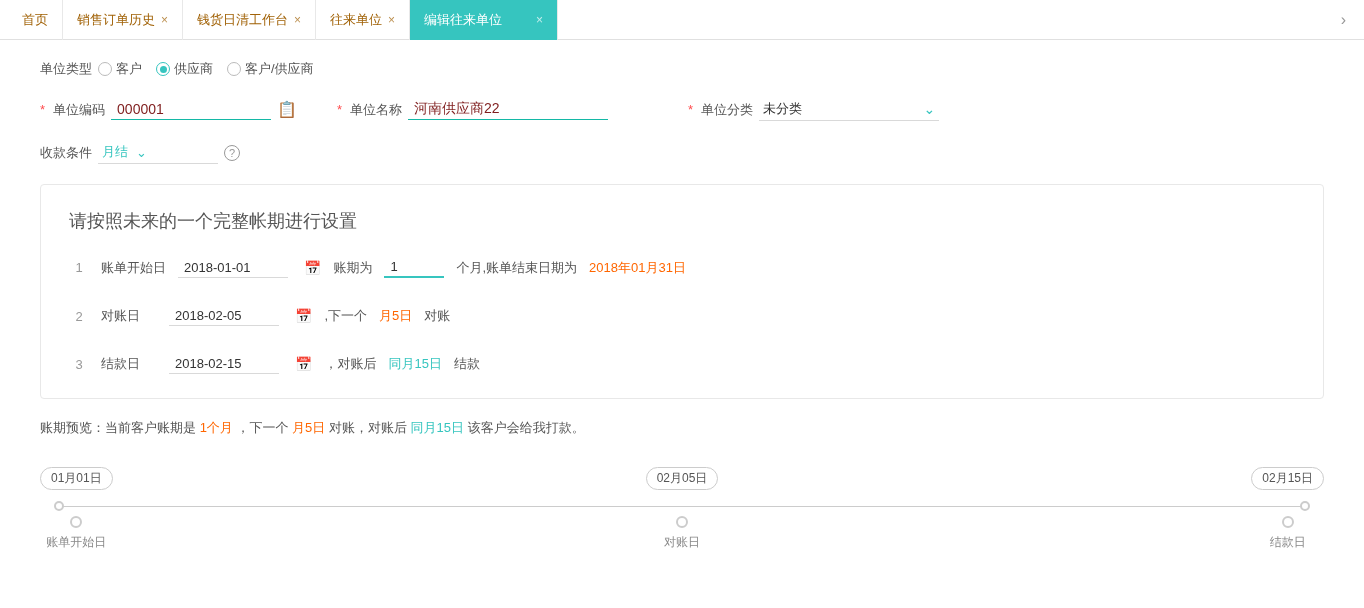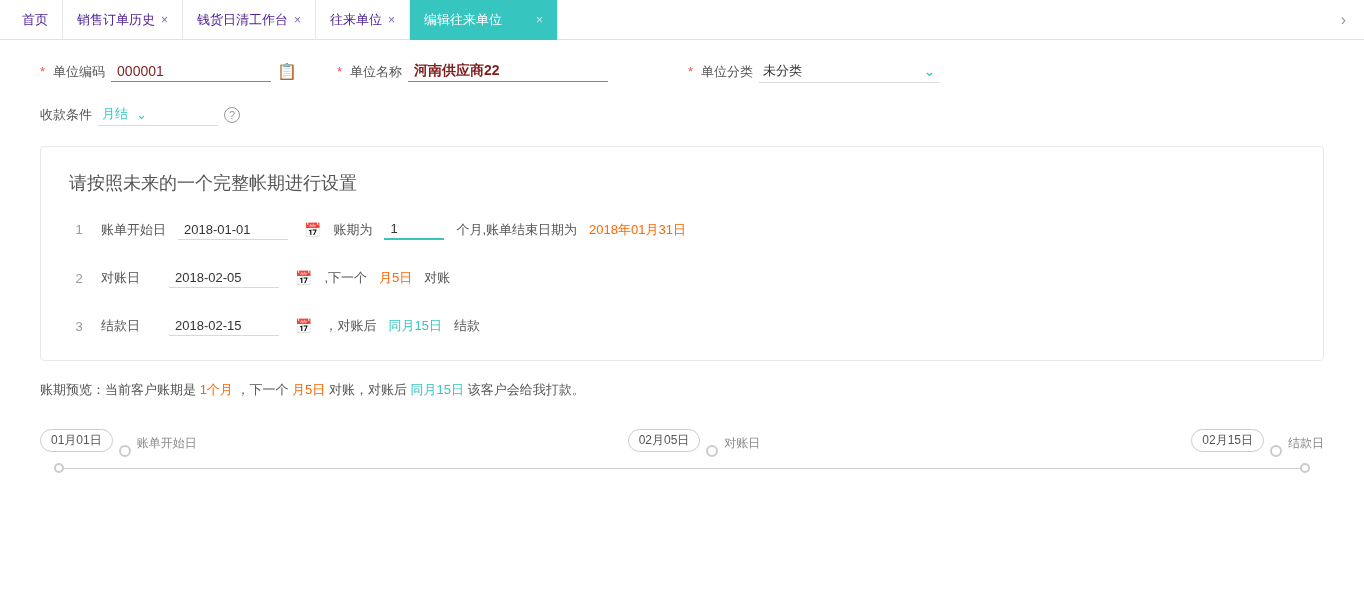--- a/index.html
+++ b/index.html
@@ -14,21 +14,21 @@
       height: 40px;
       padding: 0 8px;
     }
     .tab-item {
       display: flex;
       align-items: center;
       padding: 0 14px;
       height: 40px;
       cursor: pointer;
       font-size: 13px;
-      color: #4c1d95;
+      color: #a16207;
       white-space: nowrap;
       border-right: 1px solid #e8e8e8;
     }
     .tab-item:first-child { border-right: 1px solid #e8e8e8; }
     .tab-item.active {
       background: #36c5bf;
       color: #fff;
       gap: 28px;
     }
     .tab-item .close-icon {
@@ -77,21 +77,20 @@
       border: none;
       border-bottom: 1px solid #14b8a6;
       padding: 2px 6px;
       font-size: 14px;
       color: #7f1d1d;
       outline: none;
       width: 160px;
     }
     .form-input-name {
       width: 200px;
-      font-weight: bold;
     }
 
     
     .radio-group {
       display: flex;
       align-items: center;
       gap: 14px;
     }
     .radio-item {
       display: flex;
@@ -214,21 +213,21 @@
     }
     .timeline-items {
       display: flex;
       align-items: flex-start;
       width: 100%;
       position: relative;
       justify-content: space-between;
     }
     .timeline-dot-wrapper {
       display: flex;
-      flex-direction: row;
+      flex-direction: column;
       align-items: center;
       gap: 6px;
     }
     .timeline-dot {
       width: 12px;
       height: 12px;
       border-radius: 50%;
       border: 2px solid #ccc;
       background: #fff;
       z-index: 1;
@@ -296,20 +295,39 @@
   </div>
   <div class="tab-item active">
     <span>编辑往来单位</span>
     <span class="close-icon">×</span>
   </div>
   <div class="tab-more">›</div>
 </div>
 
 <div class="main-content">
 
+  <div class="form-row">
+    <div class="form-group">
+      <span class="form-label">单位类型</span>
+      <div class="radio-group">
+        <label class="radio-item">
+          <div class="radio-circle"></div>
+          <span>客户</span>
+        </label>
+        <label class="radio-item">
+          <div class="radio-circle checked"></div>
+          <span>供应商</span>
+        </label>
+        <label class="radio-item">
+          <div class="radio-circle"></div>
+          <span>客户/供应商</span>
+        </label>
+      </div>
+    </div>
+  </div>
 
   <div class="form-row" style="gap:40px;">
     <div class="form-group">
       <span class="required-star">*</span>
       <span class="form-label">单位编码</span>
       <input class="form-input" type="text" value="000001" style="">
       <span style="color:#36c5bf;font-size:16px;cursor:pointer;">📋</span>
     </div>
     <div class="form-group">
       <span class="required-star">*</span>

